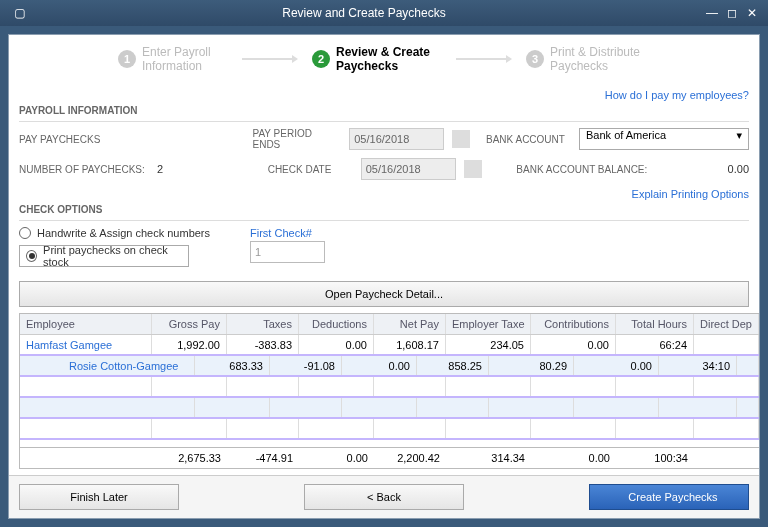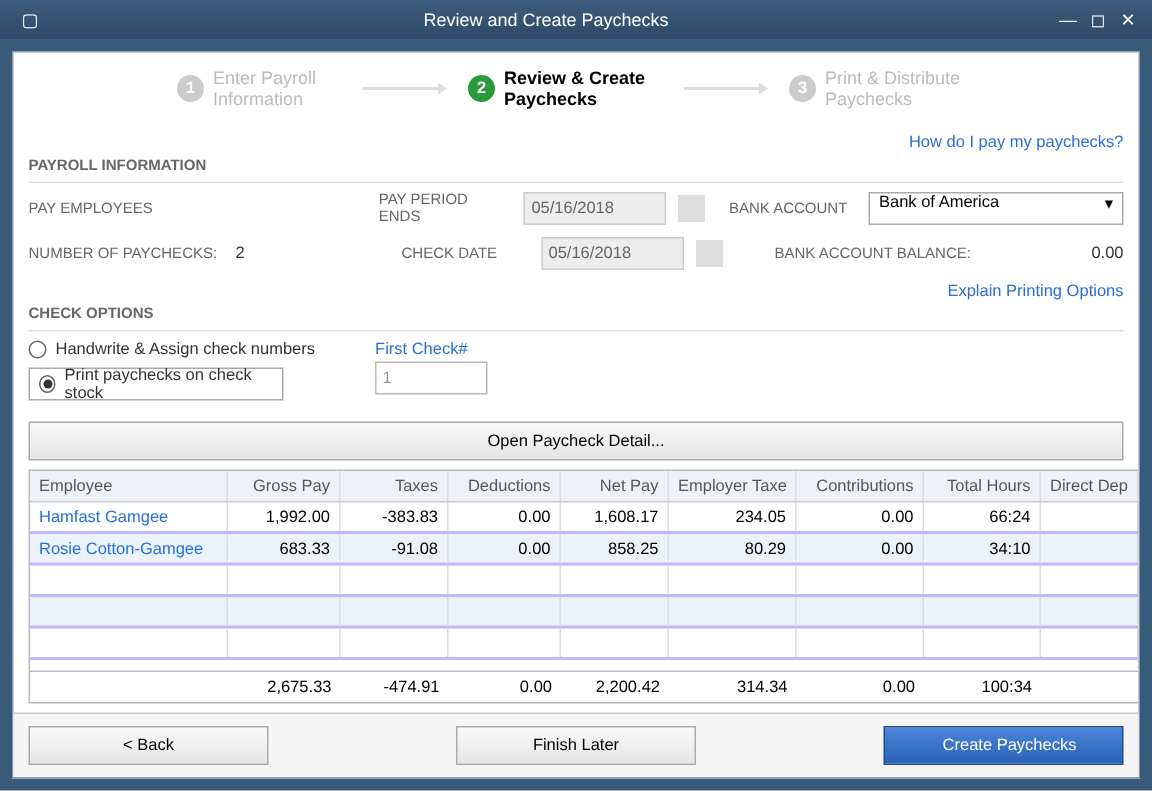--- a/index.html
+++ b/index.html
@@ -36,21 +36,21 @@
 .btn.wide { width: 160px; }
 .table { border: 1px solid #bbb; flex: 1; display: flex; flex-direction: column; margin-top: 6px; min-height: 0; }
 .thead, .trow, .tfoot { display: flex; font-size: 11px; }
 .thead { background: #eef1f5; color: #556; border-bottom: 1px solid #ccc; }
 .th, .td { padding: 4px 6px; border-right: 1px solid #ddd; text-align: right; overflow: hidden; white-space: nowrap; }
 .th:first-child, .td:first-child { text-align: left; }
 .c0 { width: 132px; } .c1 { width: 75px; } .c2 { width: 72px; } .c3 { width: 75px; }
 .c4 { width: 72px; } .c5 { width: 85px; } .c6 { width: 85px; } .c7 { width: 78px; } .c8 { flex: 1; }
 .tbody { flex: 1; overflow: hidden; }
 .trow { border-bottom: 2px solid #c4b5fd; height: 21px; }
-.trow.alt { background: #eaf2fb; }
+.trow.alt { background: #eaf2fb; padding-left: 43px; }
 .trow .c0 { color: #2a6fd6; cursor: pointer; }
 .tfoot { border-top: 1px solid #bbb; font-weight: normal; }
 .tfoot .td { border-right: none; }
 .footer { display: flex; justify-content: space-between; padding: 8px 10px; background: #f5f5f5; border-top: 1px solid #ccc; }
 .tablewrap { display: flex; flex: 1; min-height: 0; }
 </style>
 </head>
 <body>
 
 <div class="titlebar">
@@ -73,26 +73,26 @@
       <span style="width:100px">Review &amp; Create Paychecks</span>
     </div>
     <div class="arrow"></div>
     <div class="step">
       <span class="num">3</span>
       <span style="width:100px">Print &amp; Distribute Paychecks</span>
     </div>
   </div>
 
   <div class="main">
-    <div class="rightlink">How do I pay my paychecks?</div>
+    <div class="rightlink">How do I pay my employees?</div>
     <div class="sectionlabel">PAYROLL INFORMATION</div>
 
     <div class="row">
       <div class="col">
-        <span class="lbl">PAY EMPLOYEES</span>
+        <span class="lbl">PAY PAYCHECKS</span>
       </div>
       <div class="col">
         <span class="lbl">PAY PERIOD ENDS</span>
         <input class="inp" readonly="" value="05/16/2018" style="">
         <span class="cal"></span>
       </div>
       <div class="col">
         <span class="lbl">BANK ACCOUNT</span>
         <div class="sel">
           <span>Bank of America</span>
@@ -219,17 +219,17 @@
           <div class="td c6">0.00</div>
           <div class="td c7">100:34</div>
           <div class="td c8"></div>
         </div>
       </div>
 
     </div>
   </div>
 
   <div class="footer">
+    <button class="btn wide">Finish Later</button>
     <button class="btn wide">&lt; Back</button>
-    <button class="btn wide">Finish Later</button>
     <button class="btn primary wide">Create Paychecks</button>
   </div>
 </div>
 
 </body></html>

